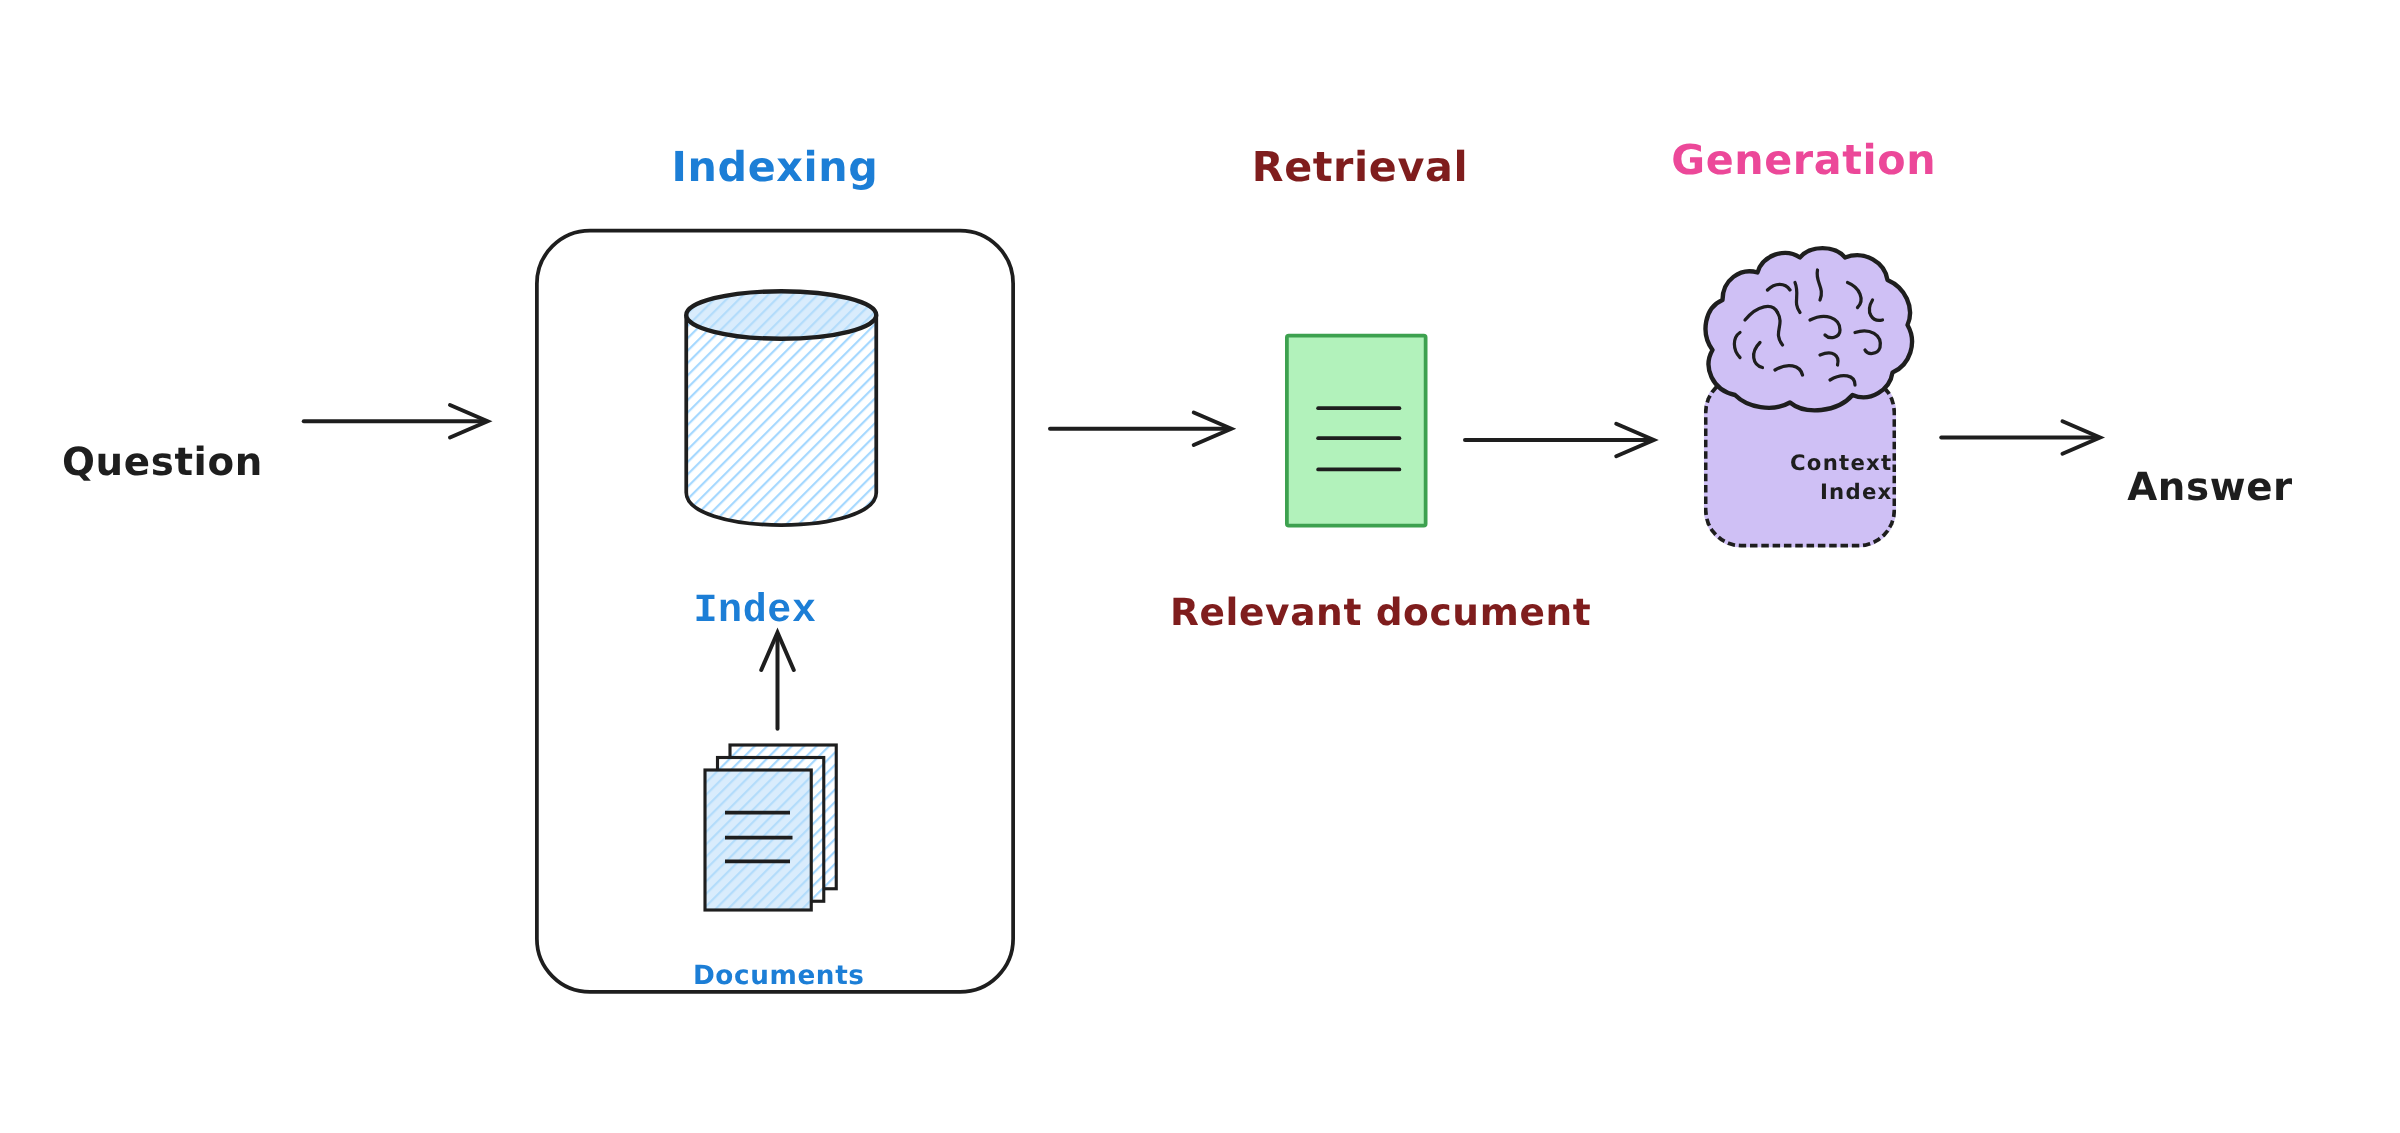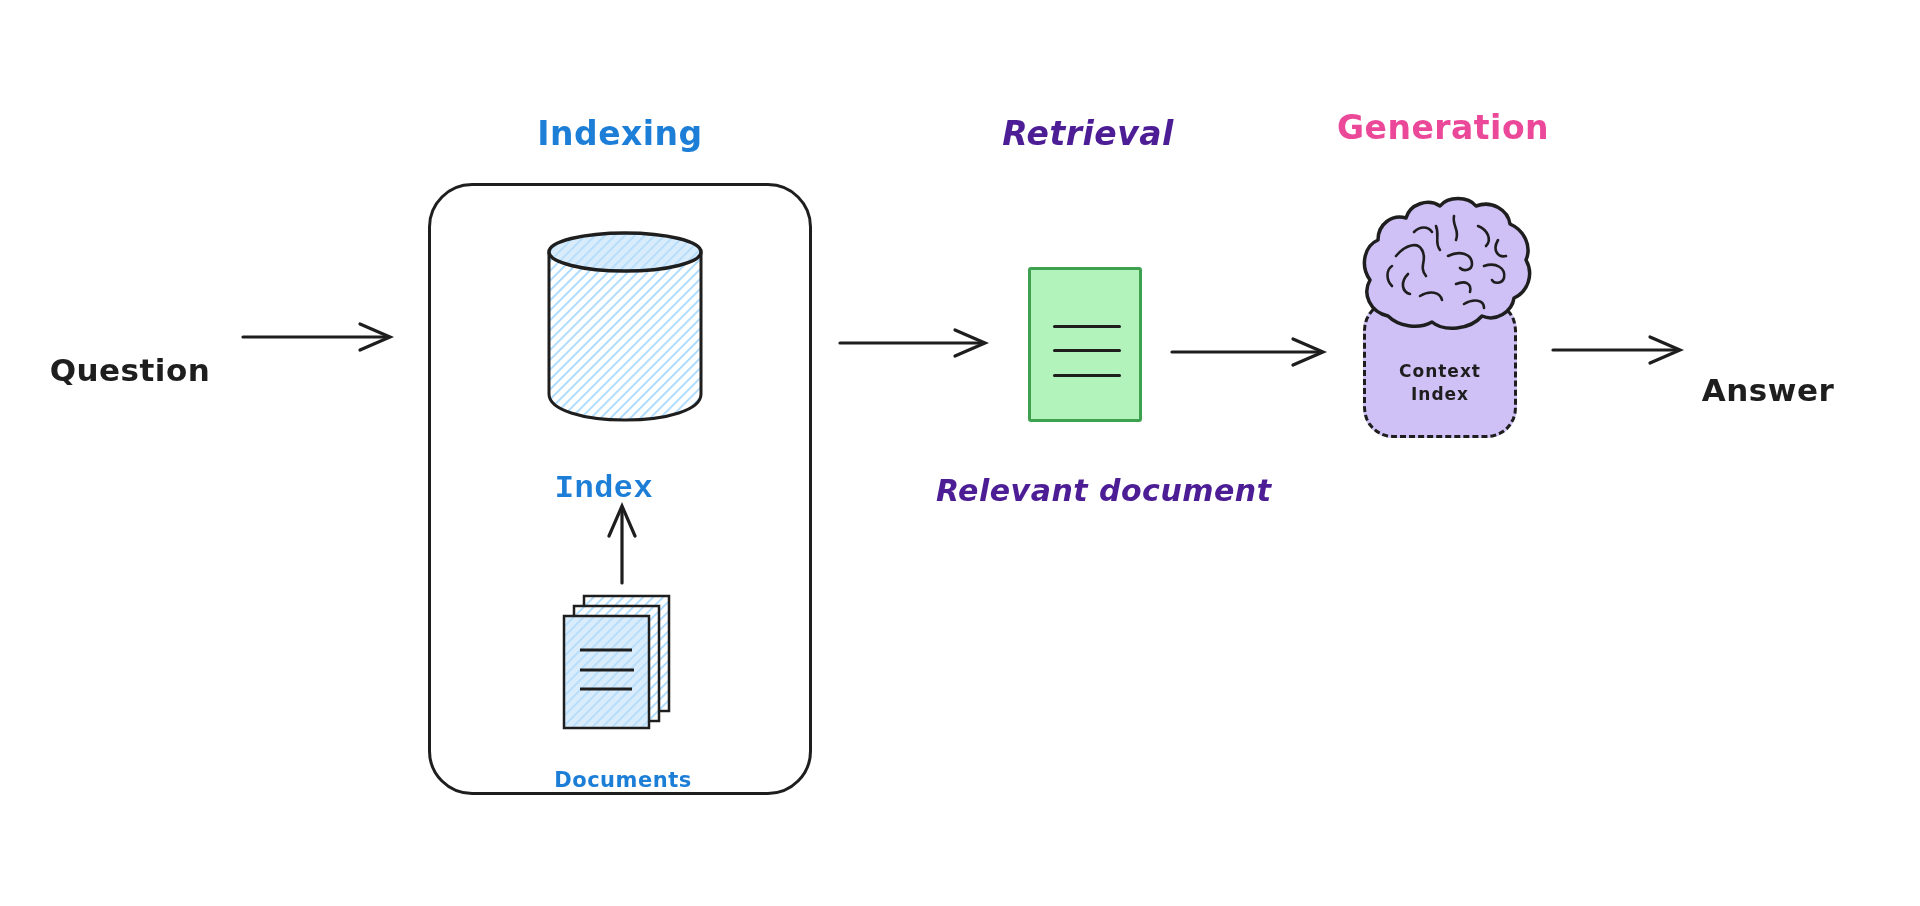--- a/index.html
+++ b/index.html
@@ -4,39 +4,39 @@
 <style>
   html,body{margin:0;padding:0;background:#ffffff;}
   .canvas{
     position:relative;width:1920px;height:906px;background:#ffffff;overflow:hidden;
     font-family:"DejaVu Sans",sans-serif;color:#1e1e1e;
   }
   .abs{position:absolute;}
   .label{position:absolute;text-align:center;font-weight:600;letter-spacing:0.5px;white-space:nowrap;margin-top:40px;}
   .stage{font-size:33px;}
   .blue{color:#1c7ed6;}
-  .green{color:#4c1d95;font-style:italic;}
+  .green{color:#7f1d1d;}
   .purple{color:#ec4899;}
   .black{color:#1e1e1e;}
   .endpoint{font-size:31px;}
   .node-caption{font-size:32px;}
   .small-caption{font-size:21px;font-weight:600;}
   .outer-box{
     position:absolute;left:428px;top:183px;width:384px;height:612px;
     border:3px solid #1e1e1e;border-radius:44px;background:transparent;box-sizing:border-box;
   }
   .green-doc{
     position:absolute;left:1028px;top:267px;width:114px;height:155px;
     background:#b2f2bb;border:3px solid #3da14f;border-radius:3px;box-sizing:border-box;
   }
   .doc-line{position:absolute;left:22px;width:68px;height:3px;background:#1e1e1e;border-radius:2px;}
   .ctx-box{
     position:absolute;left:1363px;top:300px;width:154px;height:138px;
     background:#cfc0f5;border:3.5px dashed #1e1e1e;border-radius:30px;box-sizing:border-box;
-    display:flex;flex-direction:column;align-items:center;justify-content:center;padding-top:28px;
+    display:flex;flex-direction:column;align-items:flex-end;justify-content:center;padding-top:28px;
   }
   .ctx-text{font-size:17px;font-weight:600;color:#1e1e1e;line-height:23px;text-align:center;letter-spacing:1px;}
   svg{display:block;}
   .overlay{position:absolute;left:0;top:0;pointer-events:none;}
 </style>
 </head>
 <body>
 
 <div class="canvas">
 

